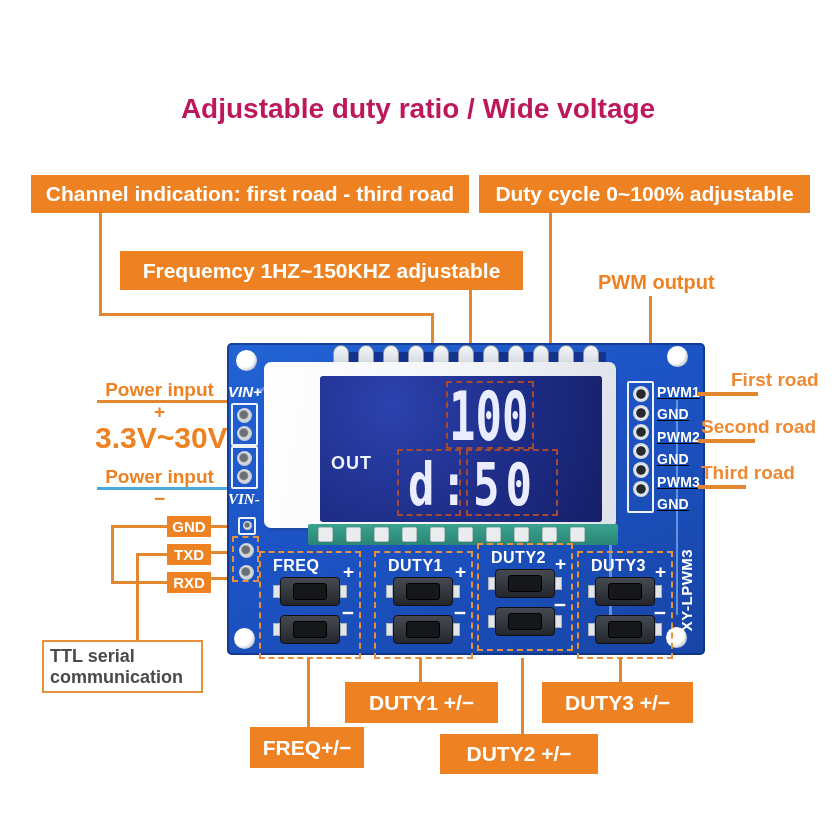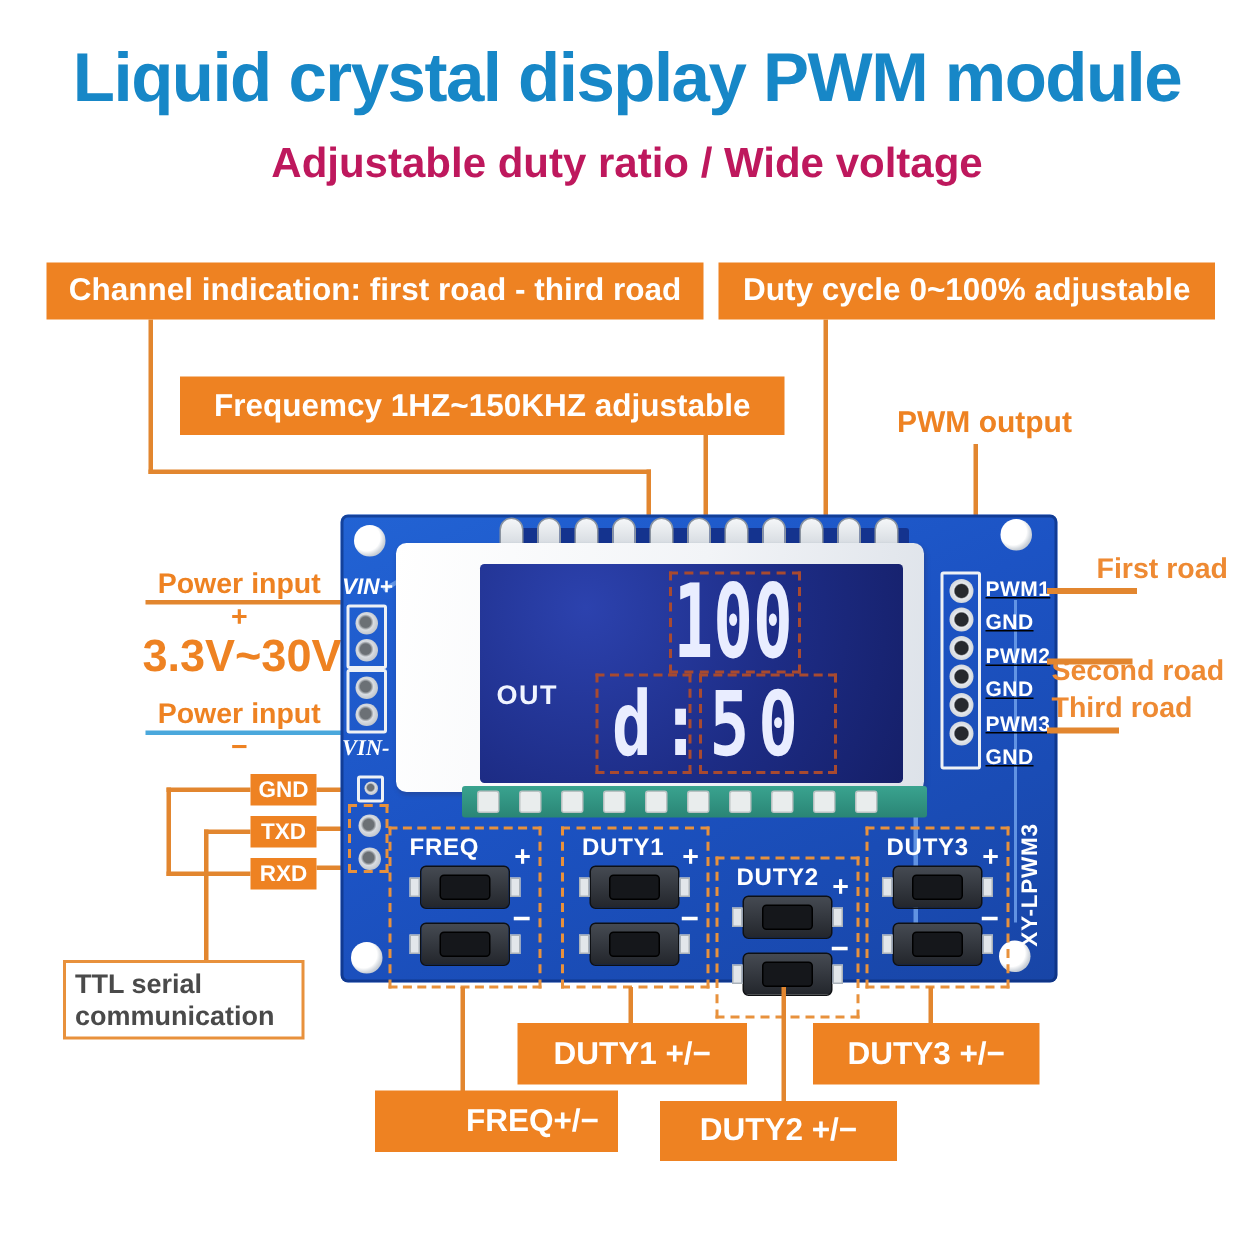--- a/index.html
+++ b/index.html
@@ -71,21 +71,20 @@
   .tpad{width:15px;height:15px;border-radius:50%;margin:3px auto 2px auto;
         background:radial-gradient(circle at 45% 45%,#6b7075 30%,#d9dde2 45%,#a7aeb7 100%);}
   .silk{color:#fff;font-weight:bold;font-style:italic;font-size:15px;}
   .model{color:#fff;font-weight:bold;font-size:15px;letter-spacing:.5px;}
 </style>
 </head>
 <body>
 
 <div id="stage">
 
-  <div class="abs title">Liquid crystal display PWM module</div>
   <div class="abs subtitle">Adjustable duty ratio  /  Wide voltage</div>
 
   <div class="abs cbox big" style="left:31px;top:175px;width:438px;height:38px;">Channel indication: first road - third road</div>
   <div class="abs cbox big" style="left:479px;top:175px;width:331px;height:38px;">Duty cycle 0~100% adjustable</div>
   <div class="abs cbox big" style="left:120px;top:251px;width:403px;height:39px;">Frequemcy 1HZ~150KHZ adjustable</div>
   <div class="abs olabel" style="left:598px;top:271px;width:130px;font-size:20px;">PWM output</div>
 
   <div class="abs oline" style="left:99px;top:213px;width:3px;height:103px;"></div>
   <div class="abs oline" style="left:99px;top:313px;width:335px;height:3px;"></div>
   <div class="abs oline" style="left:431px;top:313px;width:3px;height:139px;"></div>
@@ -198,21 +197,21 @@
         <i class="tab l"></i>
         <div class="cap2"></div>
         <i class="tab r"></i>
       </div>
     <div class="tact" style="left:17px;top:62px;">
         <i class="tab l"></i>
         <div class="cap2"></div>
         <i class="tab r"></i>
       </div>
   </div>
-  <div class="abs grp" style="left:477px;top:571px;width:96px;height:108px;text-align:center;">
+  <div class="abs grp" style="left:477px;top:543px;width:96px;height:108px;text-align:center;">
     <span class="grp-label">DUTY2</span>
     <span class="grp-plus">+</span>
     <span class="grp-minus">−</span>
     <div class="tact" style="left:16px;top:24px;">
         <i class="tab l"></i>
         <div class="cap2"></div>
         <i class="tab r"></i>
       </div>
     <div class="tact" style="left:16px;top:62px;">
         <i class="tab l"></i>
@@ -250,28 +249,28 @@
     <span>PWM1</span>
     <span>GND</span>
     <span>PWM2</span>
     <span>GND</span>
     <span>PWM3</span>
     <span>GND</span>
   </div>
 
   <div class="abs roadlabel" style="left:731px;top:369px;">First road</div>
   <div class="abs oline" style="left:698px;top:392px;width:60px;height:4px;"></div>
-  <div class="abs roadlabel" style="left:701px;top:416px;margin-top:21px;">Second road</div>
+  <div class="abs roadlabel" style="left:701px;top:416px;">Second road</div>
   <div class="abs oline" style="left:698px;top:439px;width:57px;height:4px;"></div>
   <div class="abs roadlabel" style="left:701px;top:462px;">Third road</div>
   <div class="abs oline" style="left:698px;top:485px;width:48px;height:4px;"></div>
 
   <div class="abs oline" style="left:307px;top:658px;width:3px;height:70px;"></div>
   <div class="abs oline" style="left:419px;top:658px;width:3px;height:26px;"></div>
   <div class="abs oline" style="left:521px;top:658px;width:3px;height:78px;"></div>
   <div class="abs oline" style="left:619px;top:658px;width:3px;height:26px;"></div>
 
-  <div class="abs cbox big" style="left:250px;top:727px;width:114px;height:41px;padding-left:48px;">FREQ+/−</div>
+  <div class="abs cbox big" style="left:250px;top:727px;width:114px;height:41px;">FREQ+/−</div>
   <div class="abs cbox big" style="left:345px;top:682px;width:153px;height:41px;">DUTY1 +/−</div>
   <div class="abs cbox big" style="left:440px;top:734px;width:158px;height:40px;">DUTY2 +/−</div>
   <div class="abs cbox big" style="left:542px;top:682px;width:151px;height:41px;">DUTY3 +/−</div>
 
 </div>
 
 </body></html>

